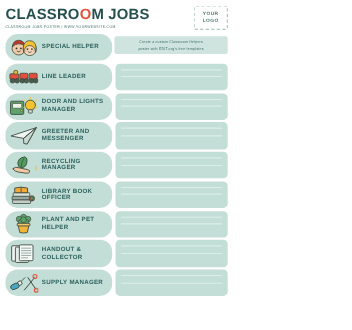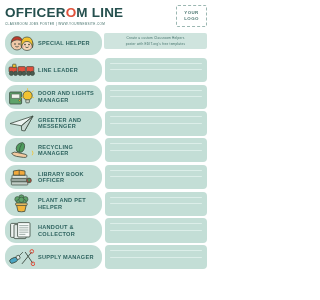--- a/index.html
+++ b/index.html
@@ -134,21 +134,21 @@
   
   .row:first-child .write-panel { visibility: hidden; }
 </style>
 </head>
 <body>
 
 <div id="poster">
 
   <div class="header">
     <div class="title">
-      <span>OFFICER</span><span class="o-accent">O</span><span>M LINE</span>
+      <span>CLASSRO</span><span class="o-accent">O</span><span>M JOBS</span>
     </div>
     <div class="subtitle">CLASSROOM JOBS POSTER | WWW.YOURWEBSITE.COM</div>
 
     <div class="logo-box">
       <span>YOUR</span>
       <span>LOGO</span>
     </div>
   </div>
 
   <div class="note">

